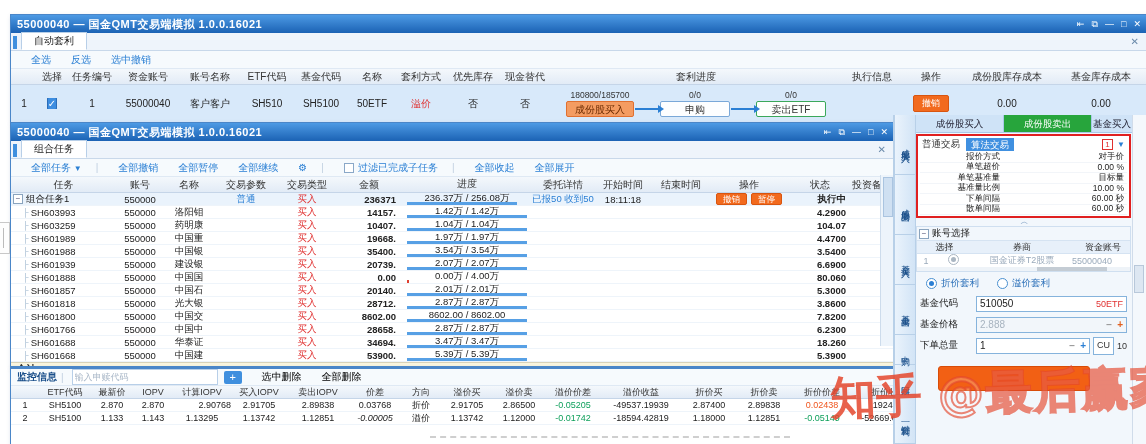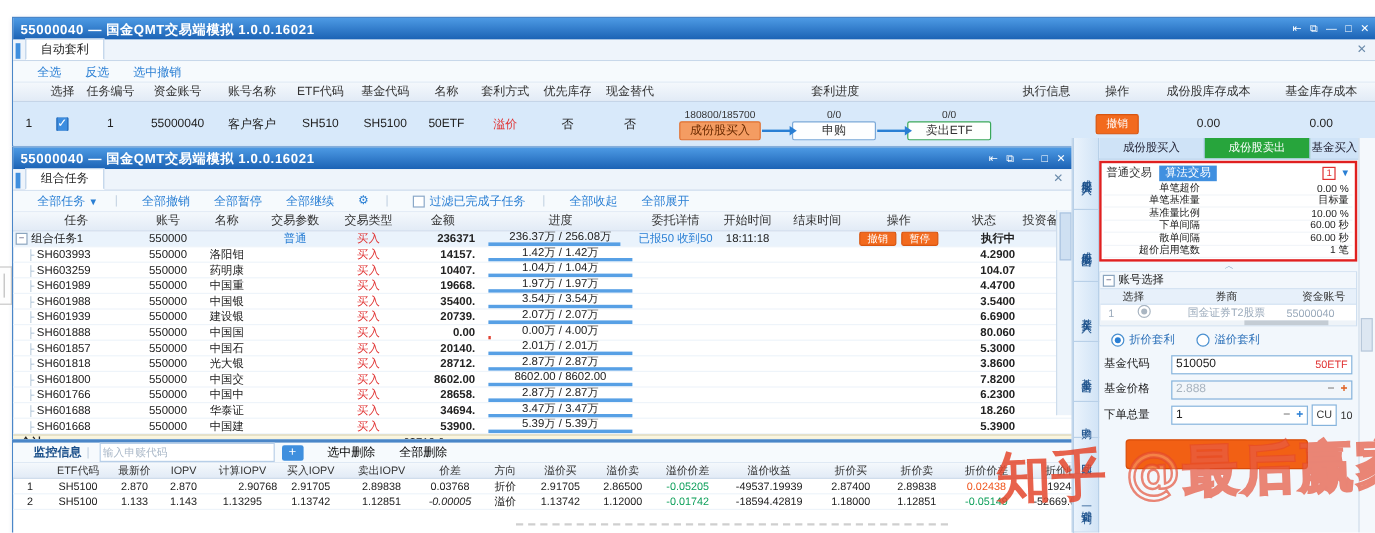--- a/index.html
+++ b/index.html
@@ -48,21 +48,21 @@
   .mini{background:#f26a1e;color:#fff;border:1px solid #d85510;border-radius:2px;font-size:8.5px;padding:0 6px;height:10px;line-height:10px;}
   .w2total{display:flex;align-items:center;height:13px;background:#fbf6df;border-top:1px solid #d8d2b8;font-size:9.5px;color:#222;}
   .tlab{width:105px;padding-left:6px;font-weight:bold;box-sizing:border-box;}
   .tval{margin-left:220px;width:70px;overflow:hidden;white-space:nowrap;}
   .hsc{height:7px;background:#dce8f4;position:relative;border-top:1px solid #c8d8ea;}
   .hsthumb{position:absolute;left:70px;top:1px;width:310px;height:5px;background:#3f7fd0;border-radius:2px;}
   .vsc{position:absolute;right:0;top:52px;bottom:21px;width:13px;background:#edf4fb;border-left:1px solid #cddcec;}
   .vsthumb{position:absolute;top:2px;left:2px;width:8px;height:38px;background:#cfe0f2;border:1px solid #aac4e0;}
   
   #monitor .mtb{height:16px;display:flex;align-items:center;font-size:10px;background:#f6fafd;border-bottom:1px solid #dfe9f4;}
-  .mlabel{color:#1a4f8a;font-weight:bold;margin-left:17px;}
+  .mlabel{color:#1a4f8a;font-weight:bold;margin-left:6px;}
   #m-input{width:140px;height:12px;border:1px solid #b8cfe8;font-size:9px;margin-left:8px;color:#333;}
   #m-input::placeholder{color:#aab8c8;}
   .addbtn{width:18px;height:13px;background:#3f8fde;color:#fff;text-align:center;line-height:13px;border-radius:2px;margin-left:6px;font-size:11px;}
   .mr{display:flex;align-items:center;height:12px;font-size:9px;color:#222;border-bottom:1px solid #eef4fa;}
   #m-head .c{font-size:9px;height:12px;line-height:12px;}
   
   #rpanel{position:absolute;left:893px;top:115px;width:253px;height:329px;background:#f2f7fc;border-left:1px solid #b8d0e8;overflow:hidden;z-index:5;}
   #rstrip{position:absolute;left:0;top:0;bottom:0;width:22px;}
   .vtab{writing-mode:vertical-rl;text-orientation:upright;display:flex;align-items:center;justify-content:center;font-size:9px;color:#1a4f8a;background:linear-gradient(90deg,#eaf3fc,#d2e4f6);border:1px solid #b8d0e8;border-top:none;box-sizing:border-box;width:22px;letter-spacing:1px;}
   #rcontent{position:absolute;left:22px;top:0;width:217px;}
@@ -221,21 +221,21 @@
       <span class="lnk">全部收起</span>
       <span class="lnk">全部展开</span>
     </div>
     <div class="thead" id="w2-head">
         <span class="c" style="width: 105px;">任务</span>
         <span class="c" style="width: 48px;">账号</span>
         <span class="c" style="width: 50px;">名称</span>
         <span class="c" style="width: 64px;">交易参数</span>
         <span class="c" style="width: 58px;">交易类型</span>
         <span class="c" style="width: 66px;">金额</span>
-        <span class="c" style="width: 130px;">进度</span>
+        <span class="c" style="width: 130px; font-family: Liberation Mono, monospace;">进度</span>
         <span class="c" style="width: 62px;">委托详情</span>
         <span class="c" style="width: 58px;">开始时间</span>
         <span class="c" style="width: 58px;">结束时间</span>
         <span class="c" style="width: 78px;">操作</span>
         <span class="c" style="width: 64px;">状态</span>
         <span class="c" style="width: 28px;">投资备注</span>
       </div>
     <div id="w2-body">
         <div class="w2r parent">
           <span class="c taskc" style="width: 105px;">
@@ -613,44 +613,44 @@
           <span class="ttab" style="width: 41px;">基金买入</span>
         </div>
       <div class="redbox">
         <div class="moderow">
           <span style="margin-left:2px;">普通交易</span>
           <span class="chip">算法交易</span>
           <span class="counter">1</span>
           <span class="dda">▼</span>
         </div>
         <div id="param-rows">
+            <div class="prow">
+              <span class="pl">报价方式</span>
+              <span class="pv">对手价</span>
+            </div>
             <div class="prow">
               <span class="pl">单笔超价</span>
               <span class="pv">0.00 %</span>
             </div>
             <div class="prow">
               <span class="pl">单笔基准量</span>
               <span class="pv">目标量</span>
             </div>
             <div class="prow">
               <span class="pl">基准量比例</span>
               <span class="pv">10.00 %</span>
             </div>
             <div class="prow">
               <span class="pl">下单间隔</span>
               <span class="pv">60.00 秒</span>
             </div>
             <div class="prow">
               <span class="pl">散单间隔</span>
               <span class="pv">60.00 秒</span>
             </div>
-            <div class="prow">
-              <span class="pl">超价启用笔数</span>
-              <span class="pv">1 笔</span>
-            </div>
           </div>
       </div>
       <div class="caret">︿</div>
       <div class="sect">
         <div class="secthead">
           <i class="treebox">−</i>
           <span>账号选择</span>
         </div>
         <div class="acct-head">
           <span class="c" style="width:55px;">选择</span>

